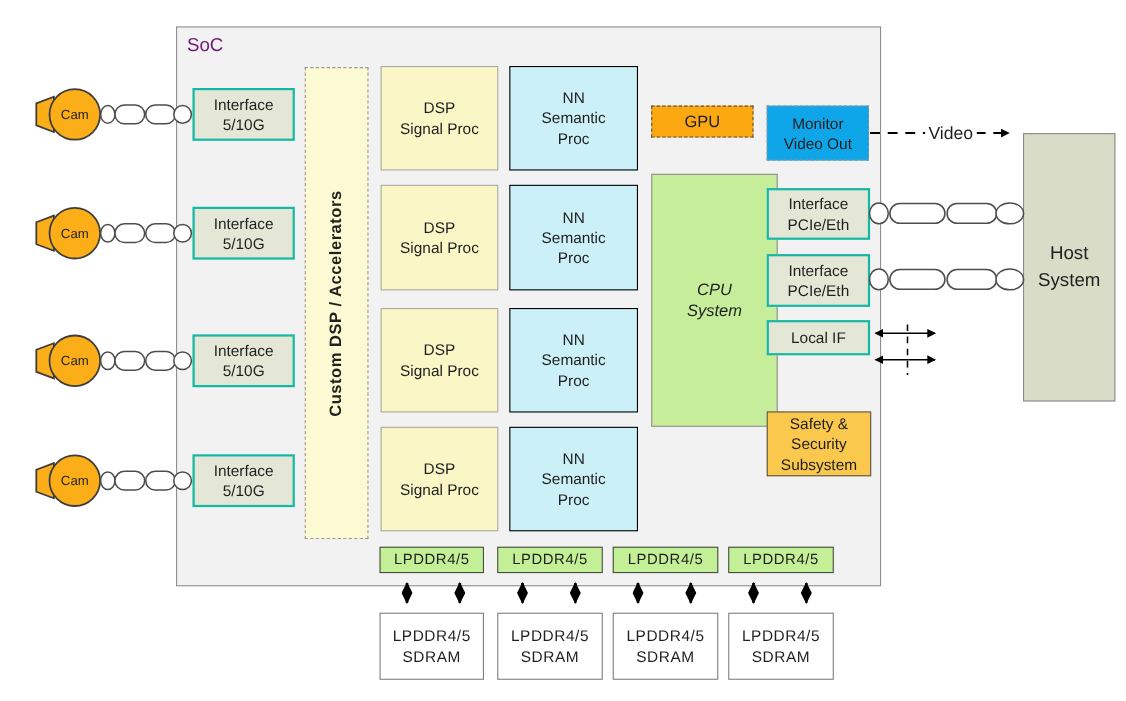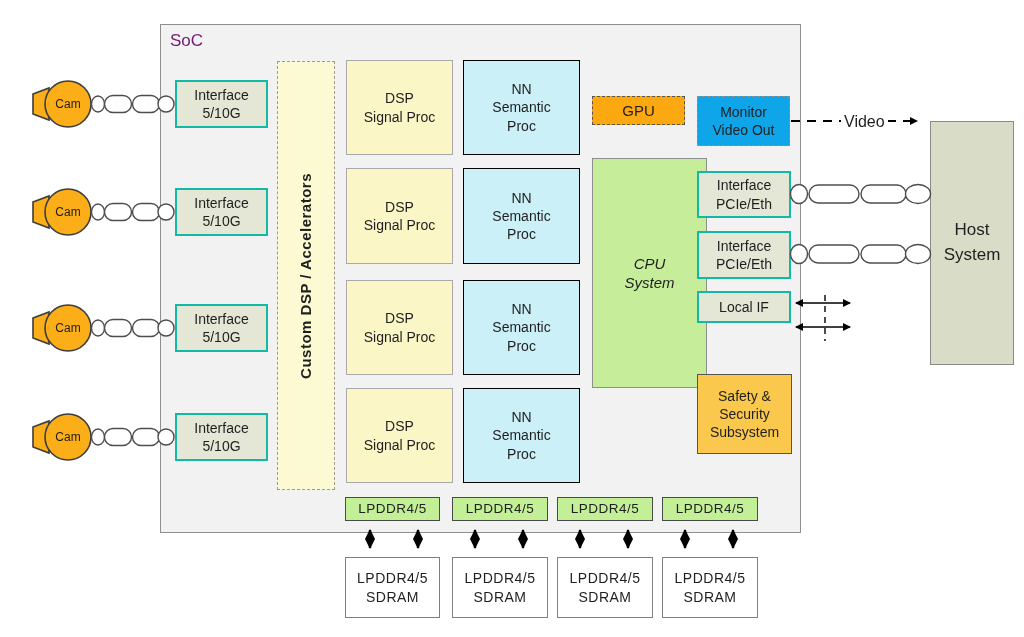--- a/index.html
+++ b/index.html
@@ -78,21 +78,21 @@
   <div class="box fill-monitor" style="left:697px;top:96px;width:93px;height:50px;">Monitor
 Video Out</div>
   <div class="box fill-cpu" style="left:592px;top:158px;width:115px;height:230px;font-style:italic;">CPU
 System</div>
 
   <div class="box fill-iface" style="left:697px;top:171px;width:94px;height:47px;">Interface
 PCIe/Eth</div>
   <div class="box fill-iface" style="left:697px;top:231px;width:94px;height:48px;">Interface
 PCIe/Eth</div>
   <div class="box fill-iface" style="left:697px;top:291px;width:94px;height:32px;">Local IF</div>
-  <div class="box fill-safety" style="left:697px;top:374px;width:95px;height:80px;">Safety &amp;
+  <div class="box fill-safety" style="left:697px;top:374px;width:95px;height:59px;">Safety &amp;
 Security
 Subsystem</div>
 
   <div class="box fill-lpddr" style="left:345px;top:497px;width:95px;height:24px;">LPDDR4/5</div>
   <div class="box fill-lpddr" style="left:452px;top:497px;width:96px;height:24px;">LPDDR4/5</div>
   <div class="box fill-lpddr" style="left:557px;top:497px;width:96px;height:24px;">LPDDR4/5</div>
   <div class="box fill-lpddr" style="left:662px;top:497px;width:96px;height:24px;">LPDDR4/5</div>
 
   <div class="box fill-sdram" style="left:345px;top:557px;width:95px;height:61px;">LPDDR4/5
 SDRAM</div>

